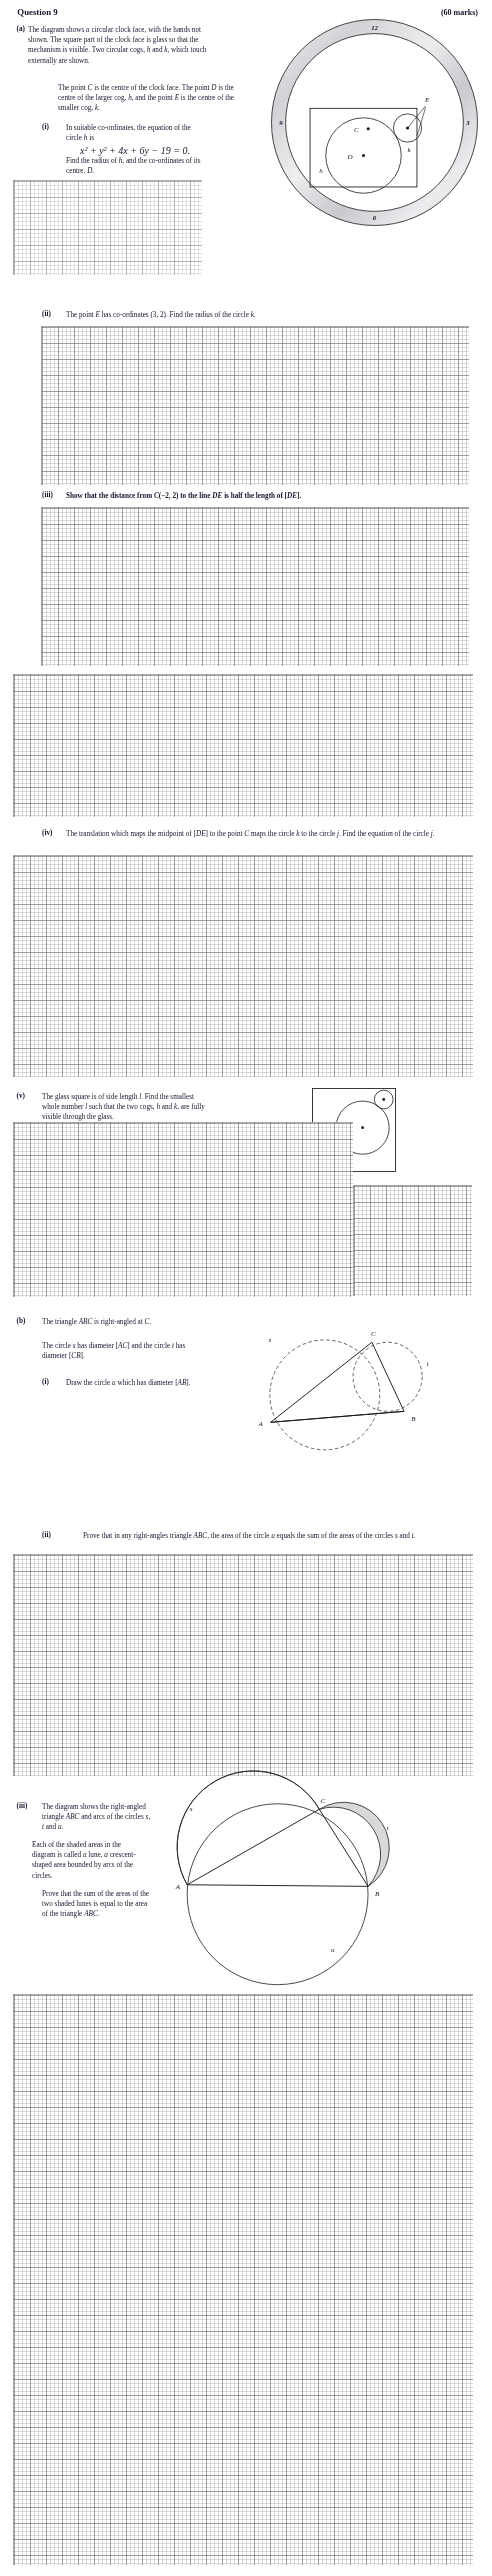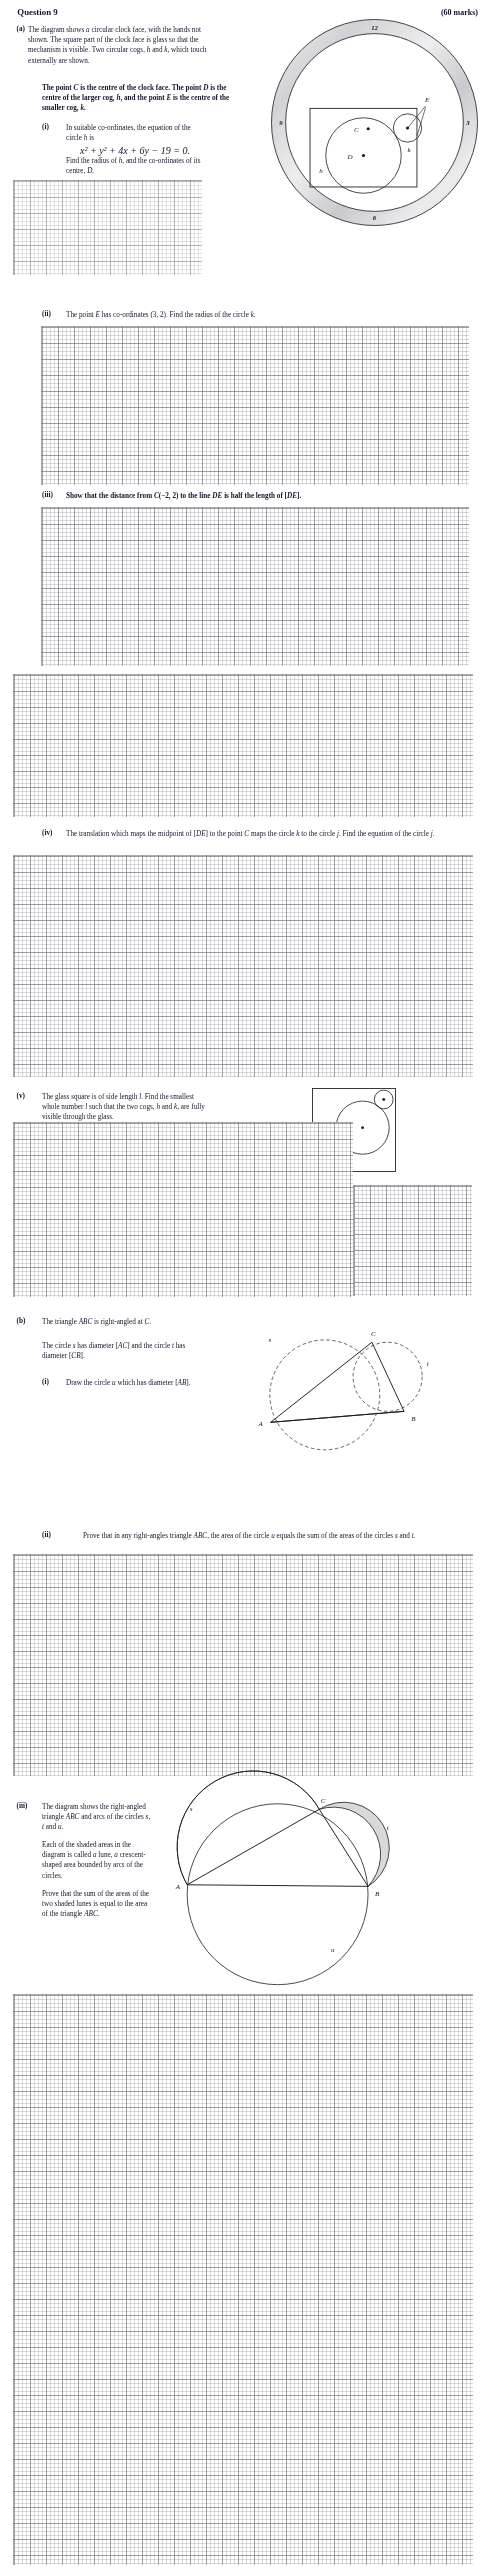--- a/index.html
+++ b/index.html
@@ -47,21 +47,21 @@
   .fig-lab-b{font-family:"Liberation Serif",serif;font-style:italic;font-weight:bold;font-size:8.6px;fill:#14142b;}
 </style>
 </head>
 <body>
 
 <div class="abs hdr" style="left:17.3px;top:7px;">Question 9</div>
 <div class="abs marks" style="right:14px;top:7.9px;">(60 marks)</div>
 
 <div class="abs lbl" style="left:16.5px;top:25px;">(a)</div>
 <div class="abs txt" style="left:28px;top:25px;width:189px;text-align:left;">The diagram shows <i>a</i> circular clock face, with the hands not shown.  The square part of the clock face is glass so that the mechanism is visible.  Two circular cogs, <i>h</i> and <i>k</i>, which touch externally are shown.</div>
-<div class="abs txt" style="left:42px;top:83px;width:189px;font-weight:bold;">The point <i>C</i> is the centre of the clock face.  The point <i>D</i> is the centre of the larger cog, <i>h</i>, and the point <i>E</i> is the centre of the smaller cog, <i>k</i>.</div>
+<div class="abs txt" style="left:58px;top:83px;width:189px;">The point <i>C</i> is the centre of the clock face.  The point <i>D</i> is the centre of the larger cog, <i>h</i>, and the point <i>E</i> is the centre of the smaller cog, <i>k</i>.</div>
 
 <div class="abs" style="left:266px;top:14px;width:217px;height:217px;">
 <svg width="217" height="217" viewBox="0 0 276 276" style="font-size:9.1px">
   <defs>
     <linearGradient id="rimg" x1="0" y1="0" x2="1" y2="1">
       <stop offset="0%" stop-color="#f2f2f3"></stop>
       <stop offset="22%" stop-color="#d2d2d6"></stop>
       <stop offset="44%" stop-color="#eeeef0"></stop>
       <stop offset="63%" stop-color="#c9c9ce"></stop>
       <stop offset="82%" stop-color="#ececef"></stop>
@@ -158,21 +158,21 @@
   <text class="fig-lab" x="254" y="66" text-anchor="middle">t</text>
 </svg>
 </div>
 
 <div class="abs lbl" style="left:42px;top:1531px;">(ii)</div>
 <div class="abs txt" style="left:83px;top:1531px;width:385px;font-family:Liberation Serif, serif;">Prove that in any right-angles triangle <i>ABC</i>, the area of the circle <i>u</i> equals the sum of the areas of the circles <i>s</i> and <i>t</i>.</div>
 <div class="grid" style="left:12.6px;top:1554px;width:460px;height:222px;"></div>
 
 <div class="abs lbl" style="left:16.5px;top:1802px;">(iii)</div>
 <div class="abs txt" style="left:42px;top:1802px;width:110px;">The diagram shows the right-angled triangle <i>ABC</i> and arcs of the circles <i>s</i>, <i>t</i> and <i>u</i>.</div>
-<div class="abs txt" style="left:42px;top:1840px;width:110px;">Each of the shaded areas in the diagram is called <i>a</i> lune, <i>a</i> crescent-shaped area bounded by arcs of the circles.</div>
+<div class="abs txt" style="left:32px;top:1840px;width:110px;">Each of the shaded areas in the diagram is called <i>a</i> lune, <i>a</i> crescent-shaped area bounded by arcs of the circles.</div>
 <div class="abs txt" style="left:42px;top:1889px;width:110px;">Prove that the sum of the areas of the two shaded lunes is equal to the area of the triangle <i>ABC</i>.</div>
 
 <div class="abs" style="left:165px;top:1792px;width:307px;height:173px;">
 <svg width="307" height="173" viewBox="0 0 390 220" style="font-size:9.1px">
 
   <path d="M 28,118 A 92,92 0 0 1 196,22 A 86,86 0 0 0 28,118 Z" fill="#d9d9d9" stroke="#1a1a1a" stroke-width="1"></path>
   <path d="M 196,22 A 57,57 0 0 1 258,120 A 60,60 0 0 0 196,22 Z" fill="#d9d9d9" stroke="#1a1a1a" stroke-width="1"></path>
 
   <circle cx="143" cy="130" r="115" fill="none" stroke="#1a1a1a" stroke-width="1"></circle>
 

